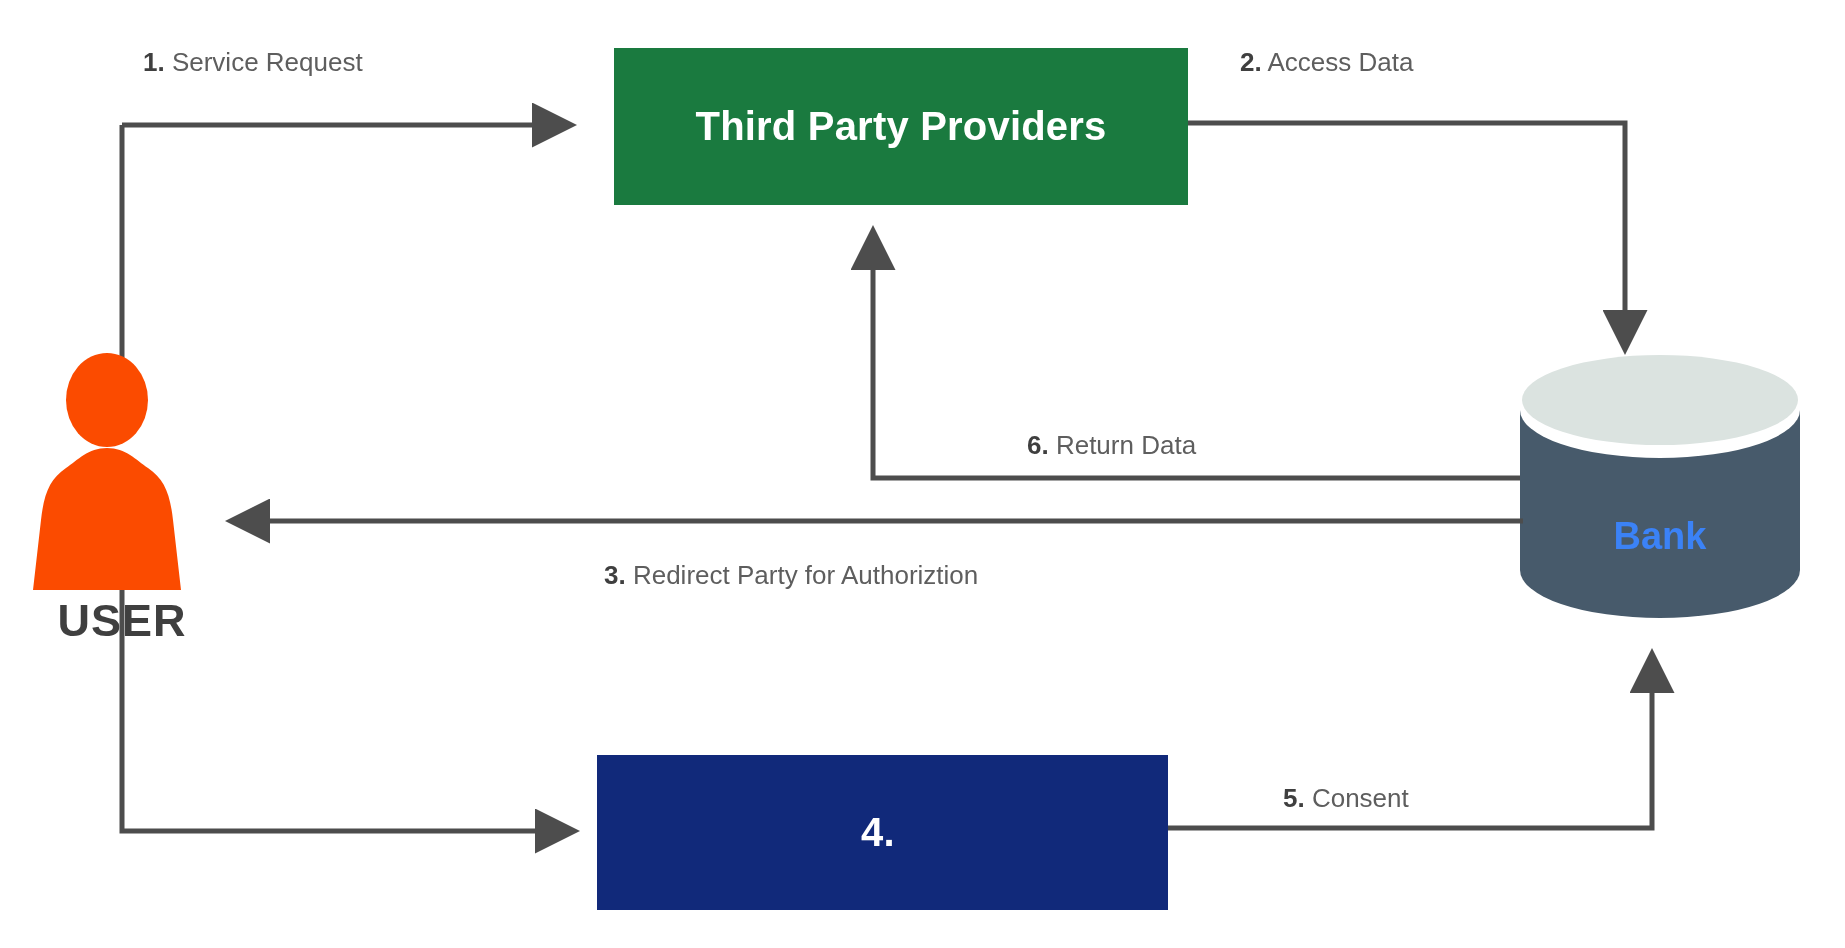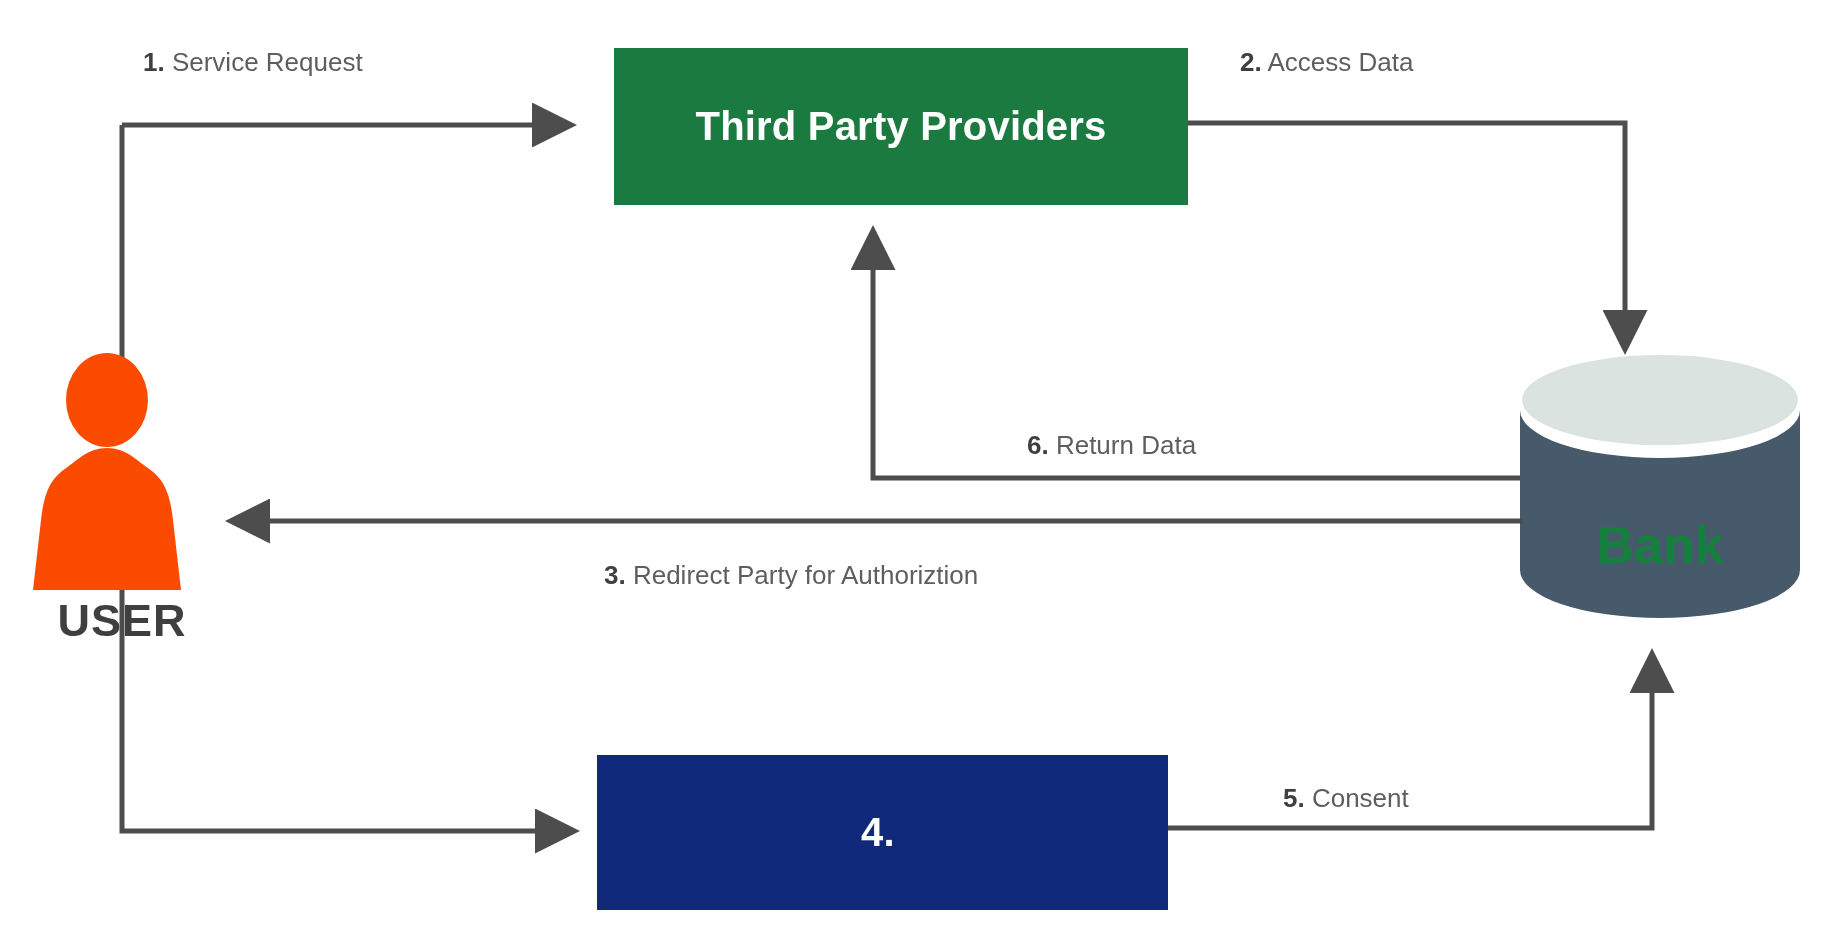--- a/index.html
+++ b/index.html
@@ -68,22 +68,22 @@
   #label-2 { left: 1240px; top: 47px; }
   #label-3 { left: 604px; top: 560px; }
   #label-6 { left: 1027px; top: 430px; }
   #label-5 { left: 1283px; top: 783px; }
   #bank-label {
     position: absolute;
     left: 1520px;
     top: 515px;
     width: 280px;
     text-align: center;
-    color: #15803d;
-    font-size: 52px;
+    color: #3b82f6;
+    font-size: 38px;
     font-weight: bold;
   }
   #user-label {
     position: absolute;
     left: 22px;
     top: 595px;
     width: 200px;
     text-align: center;
     color: #3f3f3f;
     font-size: 45px;

